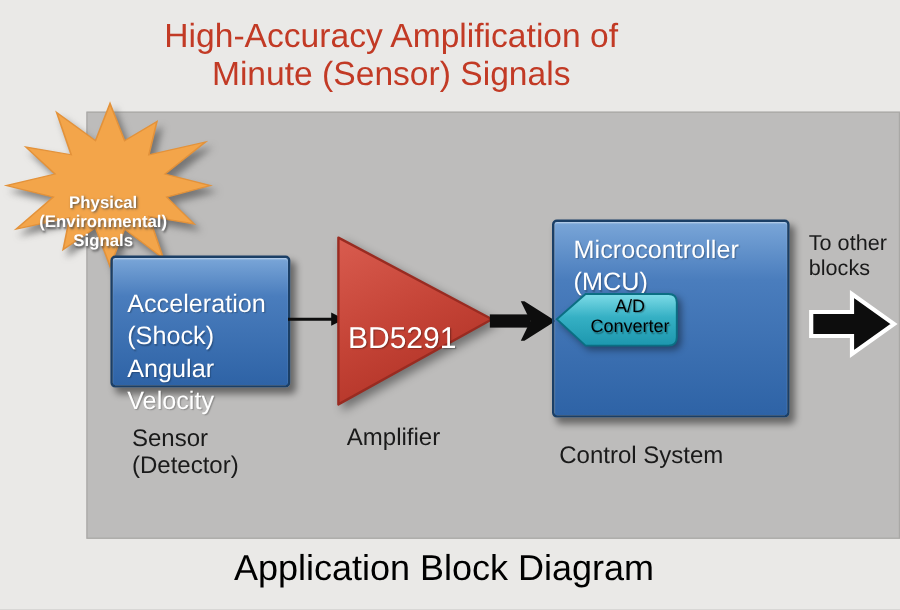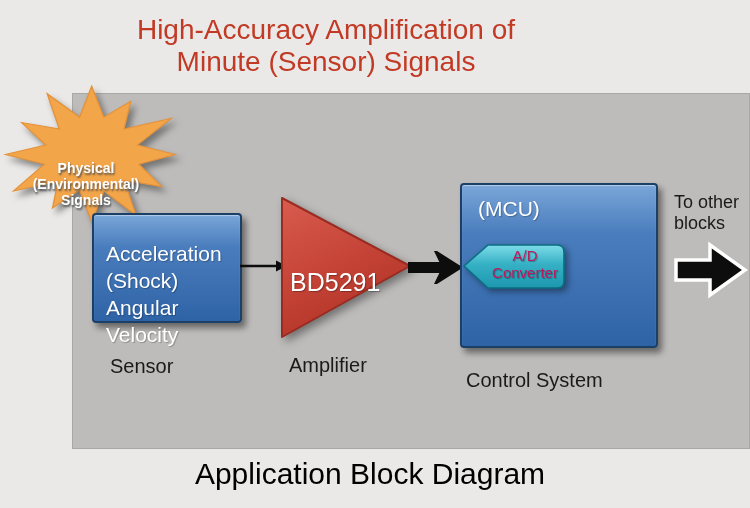--- a/index.html
+++ b/index.html
@@ -58,21 +58,21 @@
 
   .arrow-svg{position:absolute;}
   .thin-arrow{left:240px; top:257px; width:48px; height:18px;}
   .thick-arrow{left:408px; top:248px; width:56px; height:40px;}
   .big-arrow{left:672px; top:239px; width:78px; height:62px;}
 
   .ad-svg{position:absolute; left:460px; top:241px; width:108px; height:52px;
     filter:drop-shadow(3px 3px 3px rgba(0,0,0,0.4));}
   .ad-text{
     position:absolute; left:486px; top:247px; width:78px;
-    text-align:center; color:#be185d; font-size:15px; line-height:17px;
+    text-align:center; color:#000000; font-size:15px; line-height:17px;
     text-shadow:1px 1px 1px rgba(0,0,0,0.3);
   }
 
   .block-label{position:absolute; color:var(--text_black); font-size:20px; line-height:22px;}
   .sensor-label{left:110px; top:355px;}
   .amplifier-label{left:289px; top:354px;text-align:right;}
   .control-label{left:466px; top:369px;}
   .output-label{position:absolute; left:674px; top:192px; color:var(--text_black);
     font-size:18px; line-height:21px;}
 
@@ -125,20 +125,21 @@
     <polygon points="3,3 131,71 3,142" fill="url(#redGrad)" stroke="#992b21" stroke-width="2" stroke-linejoin="round"></polygon>
   </svg>
   <div class="part-number">BD5291</div>
 
   <svg class="arrow-svg thick-arrow" viewBox="0 0 56 40">
     <rect x="0" y="14" width="34" height="11" fill="#0d0d0d"></rect>
     <polygon points="26,3 29,3 55,19.5 29,36 26,36 34,19.5" fill="#0d0d0d"></polygon>
   </svg>
 
   <div class="blue-box mcu-box">
+    <div>Microcontroller</div>
     <div>(MCU)</div>
   </div>
 
   <svg class="ad-svg" viewBox="0 0 108 52">
     <defs>
       <linearGradient id="tealGrad" x1="0" y1="0" x2="0" y2="1">
         <stop offset="0" stop-color="#7edce8"></stop>
         <stop offset="0.45" stop-color="#35b0c4"></stop>
         <stop offset="1" stop-color="#1d97ae"></stop>
       </linearGradient>
@@ -153,19 +154,20 @@
   <div class="output-label">
     <div>To other</div>
     <div>blocks</div>
   </div>
   <svg class="arrow-svg big-arrow" viewBox="0 0 78 62">
     <polygon points="4,21 38,21 38,6 73,31 38,56 38,41 4,41" fill="#0d0d0d" stroke="#ffffff" stroke-width="3.5" stroke-linejoin="miter"></polygon>
   </svg>
 
   <div class="block-label sensor-label">
     <div>Sensor</div>
+    <div>(Detector)</div>
   </div>
   <div class="block-label amplifier-label">Amplifier</div>
   <div class="block-label control-label">Control System</div>
 
   <div class="caption">Application Block Diagram</div>
 
 </div>
 
 </body></html>

